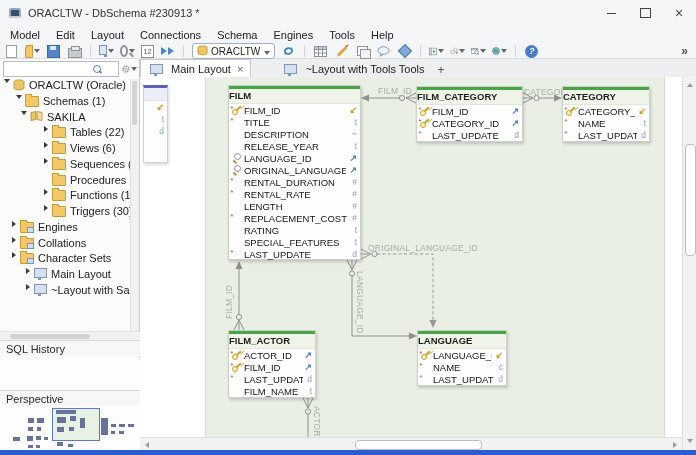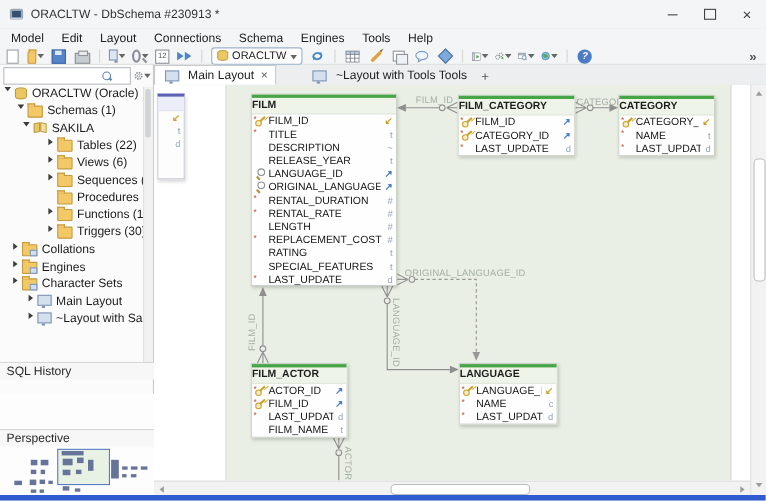--- a/index.html
+++ b/index.html
@@ -323,26 +323,26 @@
         <span>Functions (11)</span>
       </div>
     <div class="ti" style="padding-left:42px;">
         <span class="exp exp-r"></span>
         <i class="fold"></i>
         <span>Triggers (30)</span>
       </div>
     <div class="ti" style="padding-left:10px;">
         <span class="exp exp-r"></span>
         <i class="fold spec"></i>
+        <span>Engines</span>
+      </div>
+    <div class="ti" style="padding-left:10px;">
+        <span class="exp exp-r"></span>
+        <i class="fold spec"></i>
         <span>Collations</span>
-      </div>
-    <div class="ti" style="padding-left:10px;">
-        <span class="exp exp-r"></span>
-        <i class="fold spec"></i>
-        <span>Engines</span>
       </div>
     <div class="ti" style="padding-left:10px;">
         <span class="exp exp-r"></span>
         <i class="fold spec"></i>
         <span>Character Sets</span>
       </div>
     <div class="ti" style="padding-left:24px;">
         <span class="exp exp-r"></span>
         <span class="tico">
           <i class="mini-mon"></i>
@@ -357,21 +357,21 @@
         <span>~Layout with Sample</span>
       </div>
   </div>
   <div id="tree-vscroll">
       <div id="tree-vthumb"></div>
     </div>
   <div id="tree-hscroll">
       <div id="tree-hthumb"></div>
     </div>
 
-  <div class="panel-h" style="top:270px;">SQL History</div>
+  <div class="panel-h" style="top:281px;">SQL History</div>
   <div id="sqlh-body"></div>
   <div class="panel-h" style="top:331px;">Perspective</div>
 
   <div id="minimap">
     <div id="mm-view"></div>
     <div class="mm" style="left:56px;top:4px;width:20px;height:4px;"></div>
     <div class="mm" style="left:57px;top:11px;width:9px;height:6px;"></div>
     <div class="mm" style="left:70px;top:10px;width:6px;height:5px;"></div>
     <div class="mm" style="left:57px;top:21px;width:7px;height:5px;"></div>
     <div class="mm" style="left:69px;top:21px;width:5px;height:4px;"></div>

